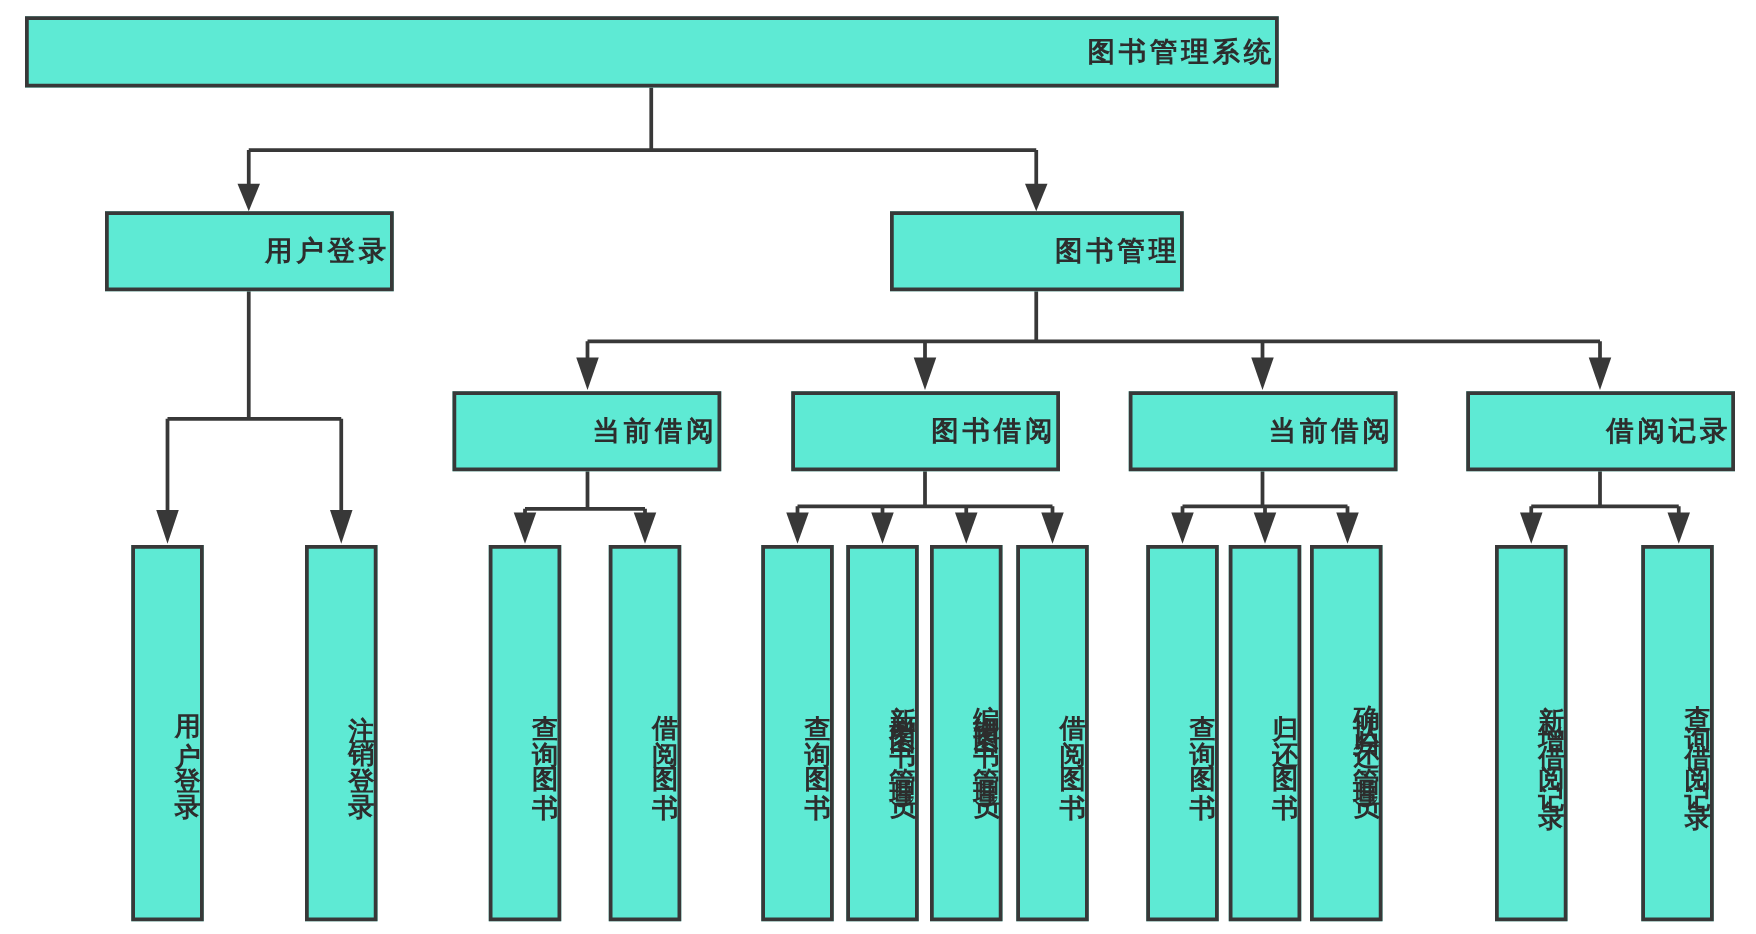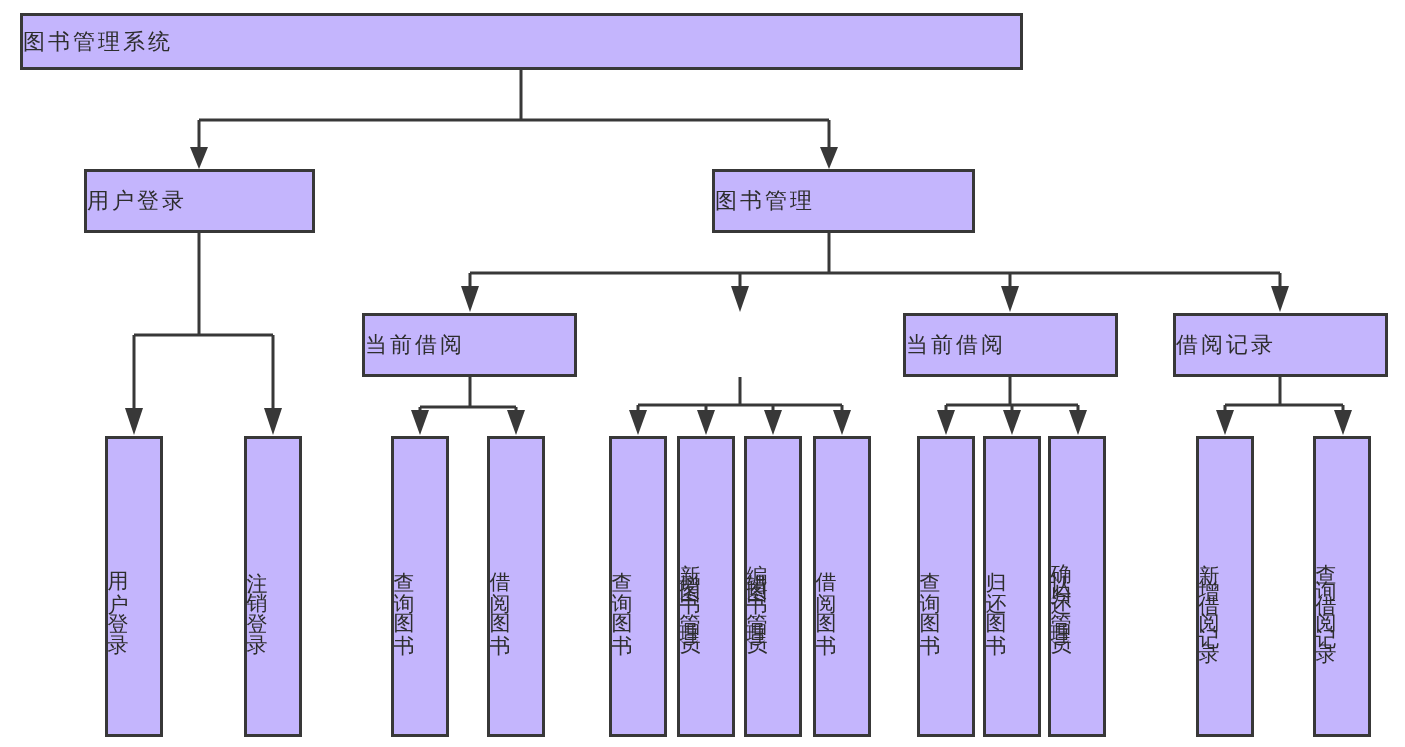--- a/index.html
+++ b/index.html
@@ -24,25 +24,26 @@
     stroke-width: 3;
   }
   .connector-layer polygon {
     fill: var(--line, #383838);
     stroke: none;
   }
   .box {
     position: absolute;
     z-index: 2;
     box-sizing: border-box;
-    background: #c4b5fd;
+    background: #5eead4;
     border: 3px solid var(--line, #383838);
     display: flex;
     align-items: center;
-    justify-content: flex-start;
+    justify-content: flex-end;
+    font-weight: bold;
   }
   .box.h span {
     font-size: 22px;
     letter-spacing: 3px;
     white-space: nowrap;
   }
   .box.v { width: 58px; height: 301px; }
   .vtext {
     writing-mode: vertical-rl;
     line-height: 1;
@@ -112,26 +113,29 @@
     </g>
   </svg>
 
   <div class="box h" style="left:20px; top:13px; width:1003px; height:57px">
     <span>图书管理系统</span>
   </div>
 
   <div class="box h" style="left:84px; top:169px; width:231px; height:64px">
     <span>用户登录</span>
   </div>
-  <div class="box h" style="left:712px; top:169px; width:263px; height:64px">
+  <div class="box h" style="left:712px; top:169px; width:235px; height:64px">
     <span>图书管理</span>
   </div>
 
   <div class="box h" style="left:362px; top:313px; width:215px; height:64px">
     <span>当前借阅</span>
+  </div>
+  <div class="box h" style="left:633px; top:313px; width:215px; height:64px">
+    <span>图书借阅</span>
   </div>
   <div class="box h" style="left:1173px; top:313px; width:215px; height:64px">
     <span>借阅记录</span>
   </div>
   <div class="box h" style="left:903px; top:313px; width:215px; height:64px">
     <span>当前借阅</span>
   </div>
 
   <div class="box v" style="left:105px; top:436px">
     <span class="vtext sp4">用户登录</span>

